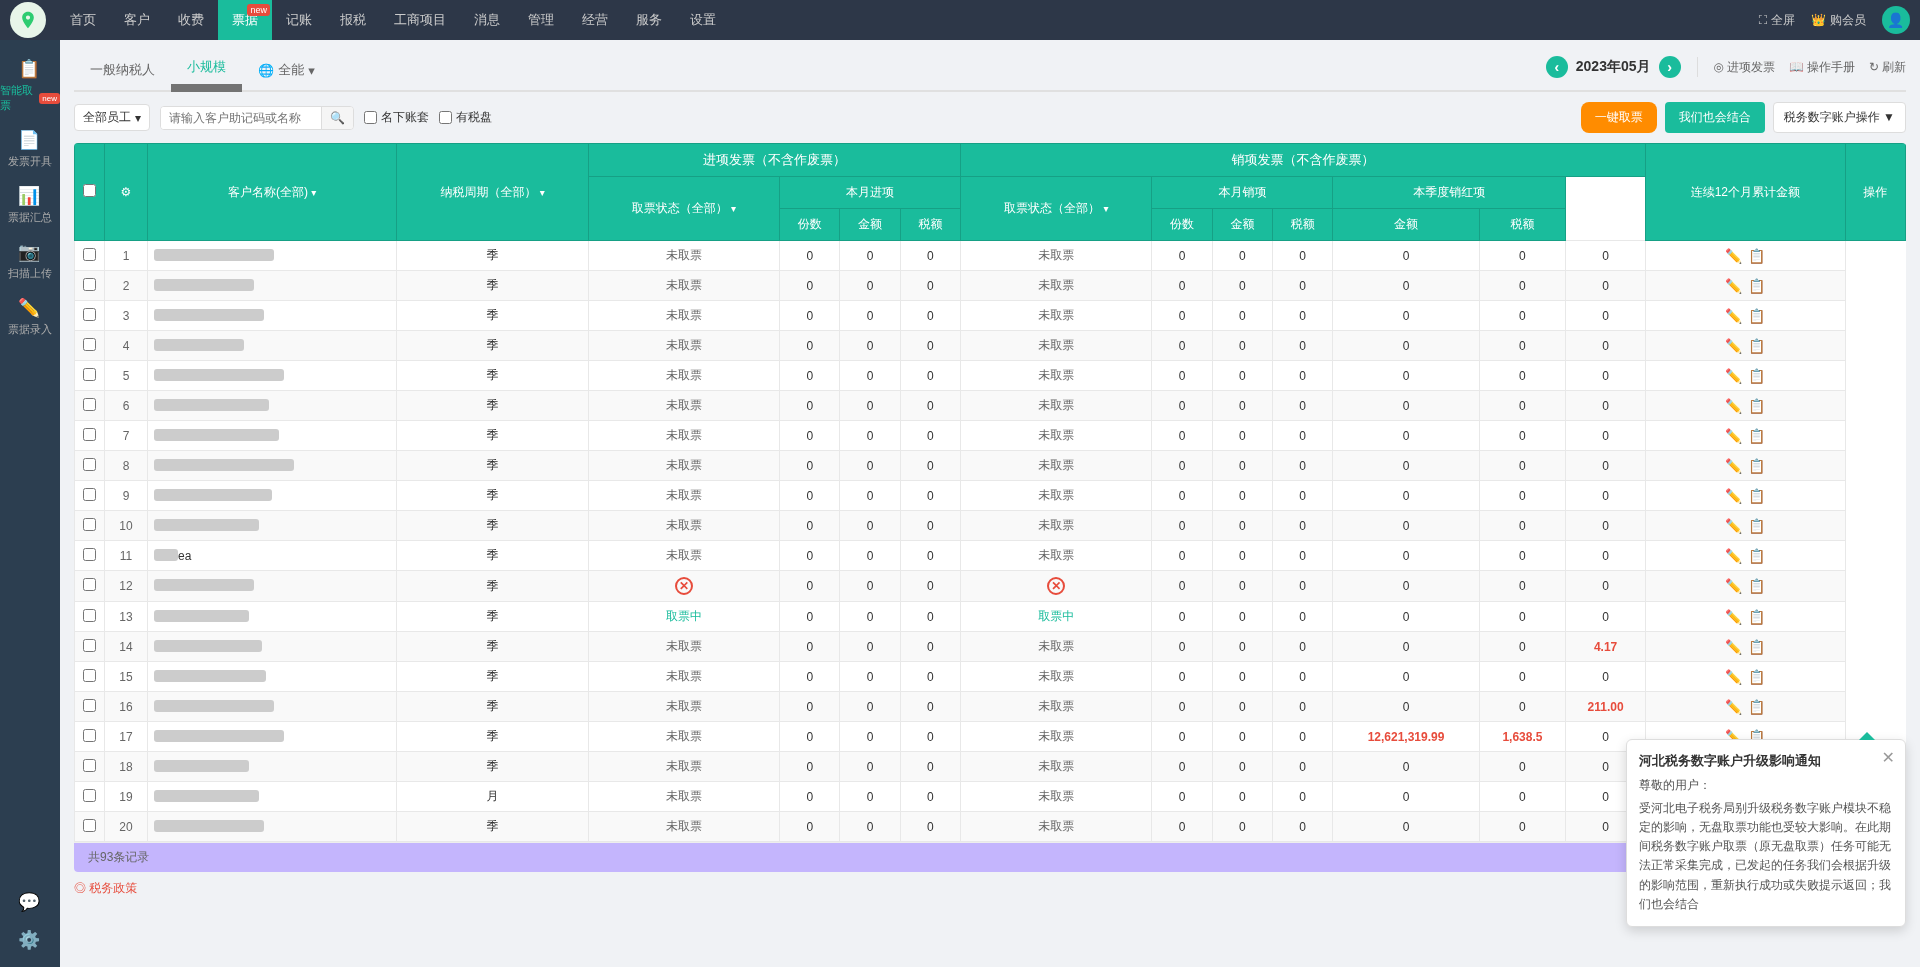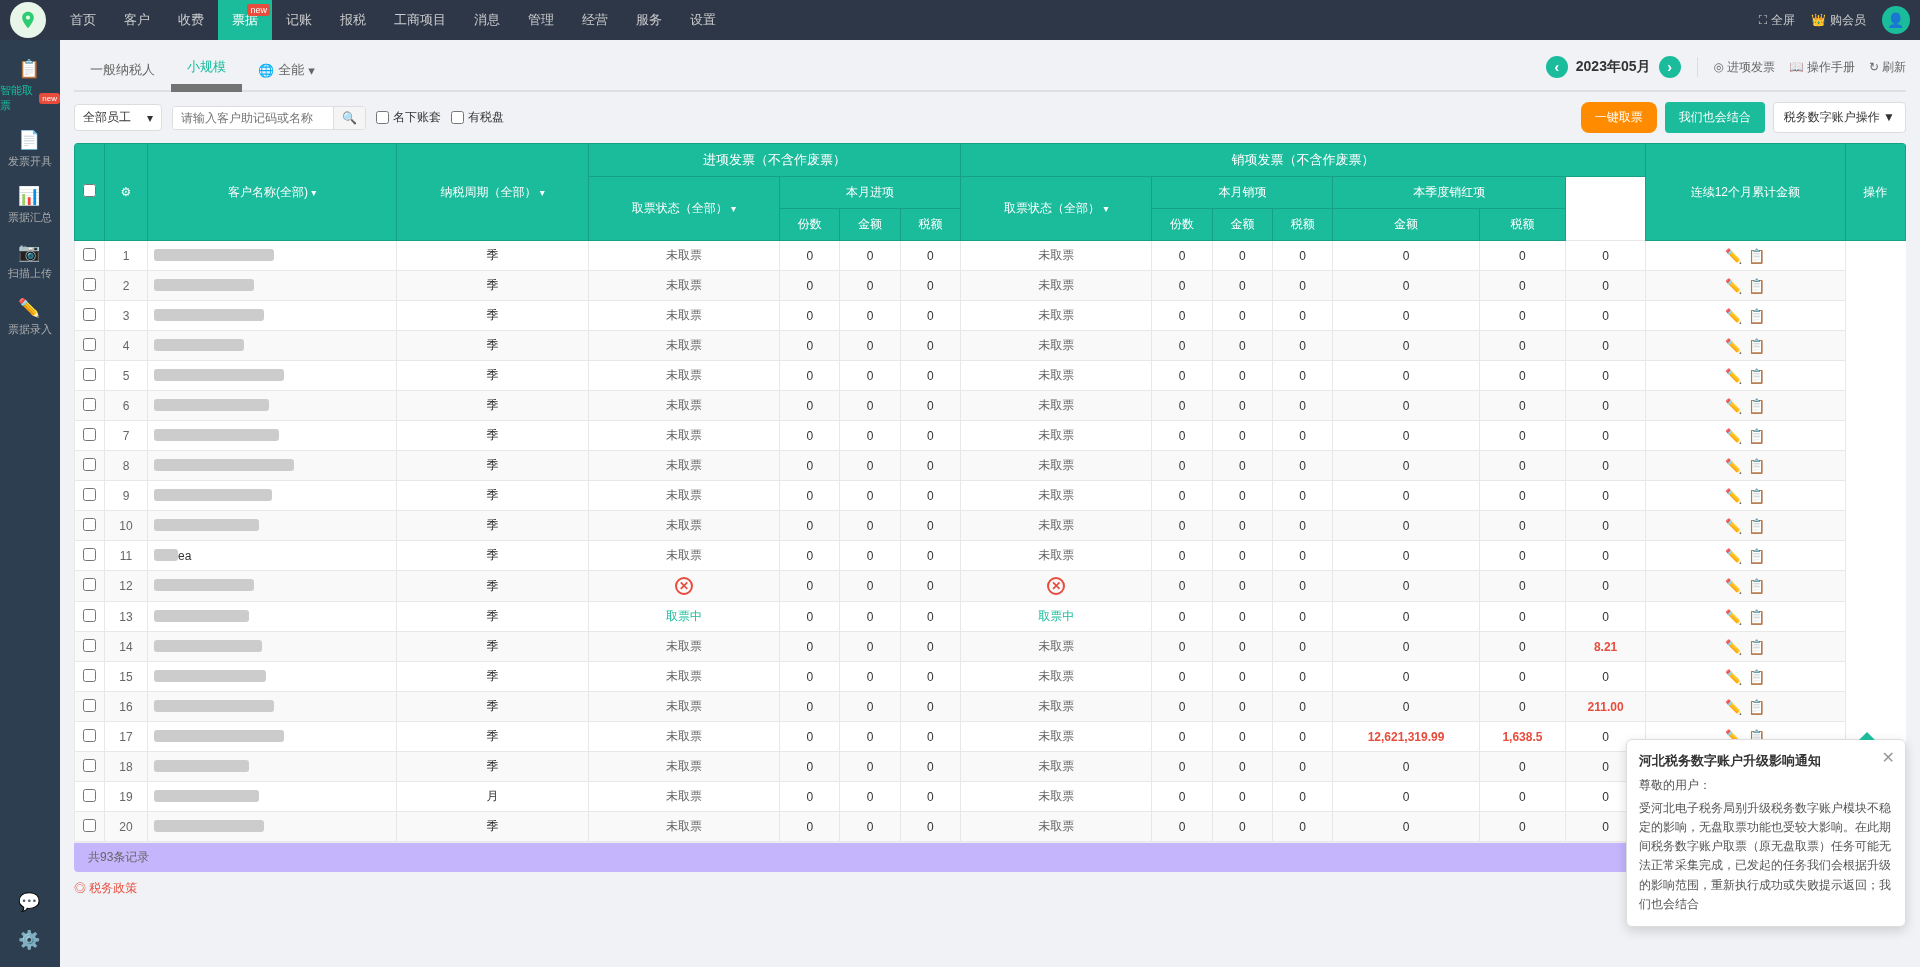--- a/index.html
+++ b/index.html
@@ -141,21 +141,21 @@
       cursor: pointer; font-size: 14px; font-weight: bold;
     }
     .period-label { font-size: 14px; font-weight: bold; color: #333; }
 
     
     .filter-bar {
       display: flex; align-items: center; gap: 10px;
       margin-bottom: 10px;
     }
     .filter-select {
-      display: flex; align-items: center; gap: 16px;
+      display: flex; align-items: center; gap: 4px;
       border: 1px solid #ddd; border-radius: 4px;
       padding: 4px 8px; background: #fff; cursor: pointer;
       font-size: 12px;
     }
     .filter-search {
       display: flex; align-items: center;
       border: 1px solid #ddd; border-radius: 4px;
       background: #fff; overflow: hidden;
     }
     .filter-search input {
@@ -1035,21 +1035,21 @@
       <span>0</span>
     </td>
     <td>
       <span>0</span>
     </td>
     <td>
       <span>0</span>
     </td>
     <td><span>0</span></td>
     <td><span>0</span></td>
-    <td><span class="highlight-num">8.21</span></td>
+    <td><span class="highlight-num">4.17</span></td>
     <td>
       <div class="action-icons">
         <span class="action-icon">✏️</span>
         <span class="action-icon">📋</span>
       </div>
     </td>
   </tr>
           <tr>
     <td class="checkbox-cell">
       <input type="checkbox" style="">

